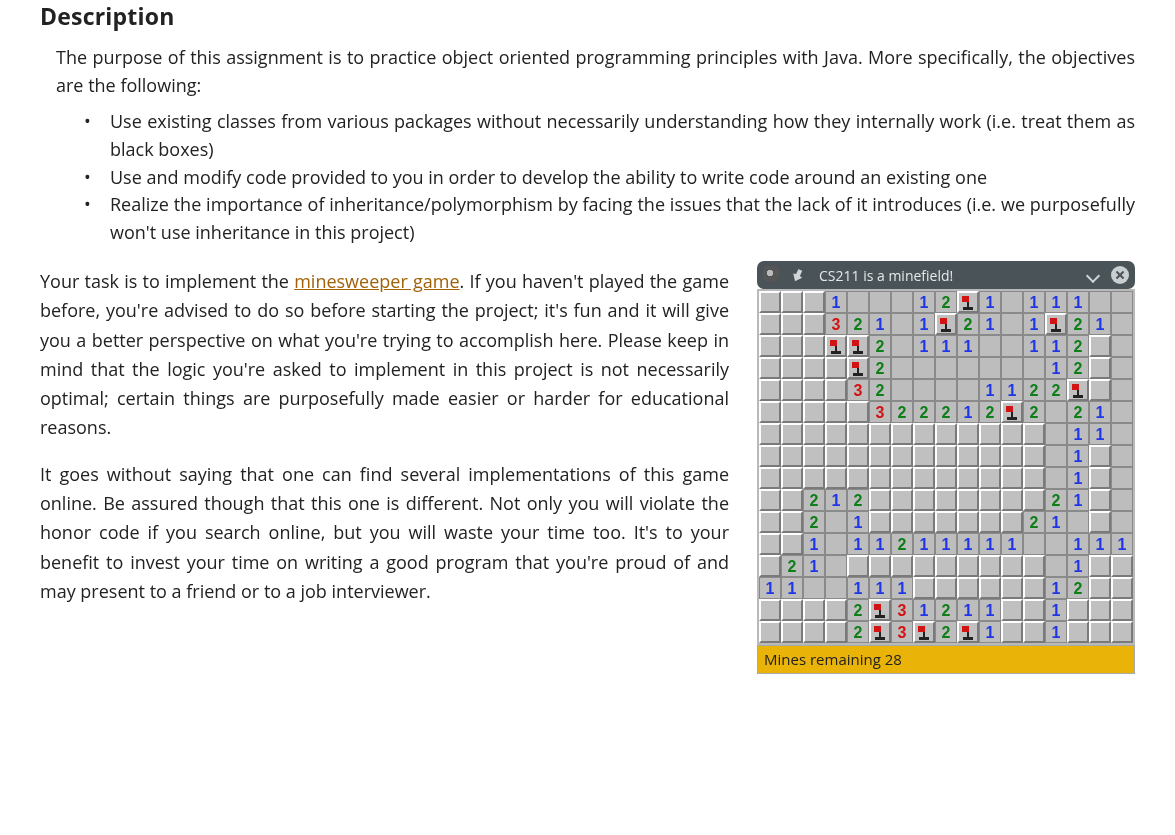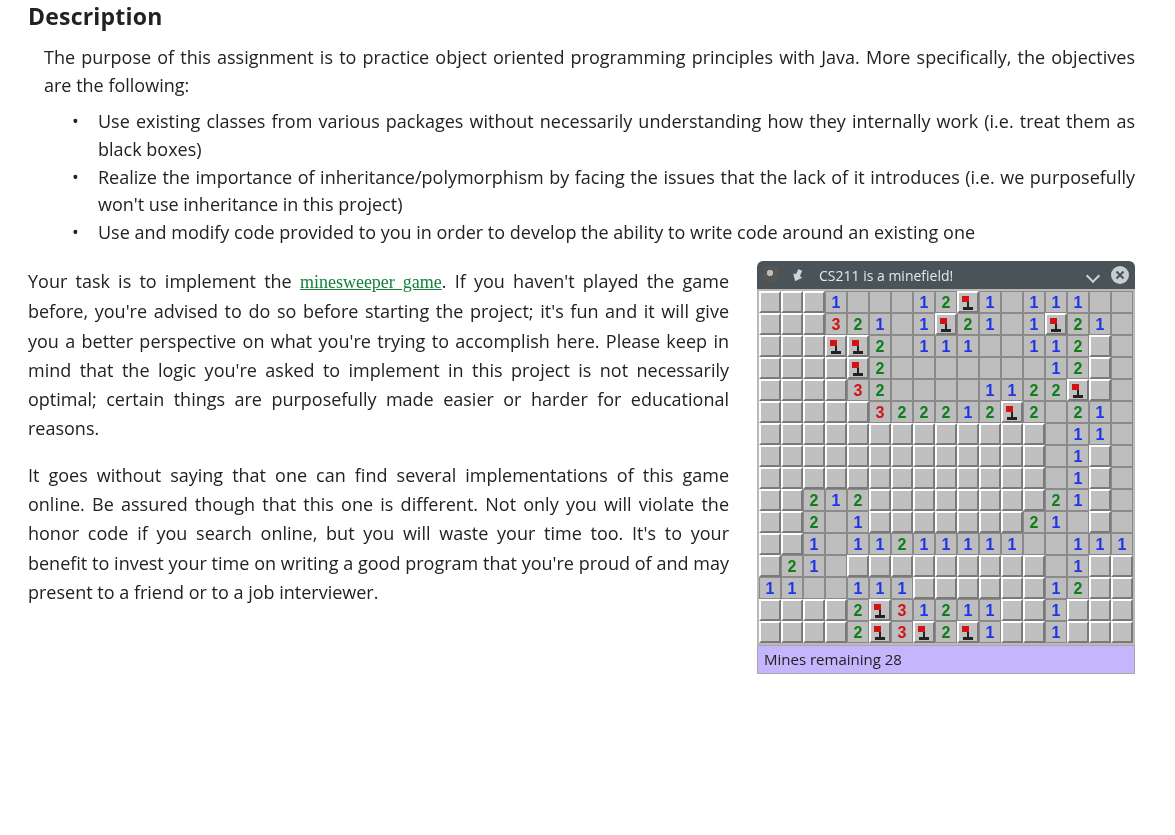--- a/index.html
+++ b/index.html
@@ -3,21 +3,21 @@
 <meta charset="utf-8">
 <style>
   body {
     margin: 0;
     font-family: -apple-system, BlinkMacSystemFont, "Segoe UI", "Open Sans", sans-serif;
     color: #222;
     background: #fff;
     width: 1175px;
   }
   .page {
-    padding: 0 40px 40px 28px;
+    padding: 0 40px 40px 40px;
   }
   h2 {
     font-size: 23px;
     font-weight: 700;
     margin: 0 0 12px 0;
     letter-spacing: .2px;
   }
   p.lead {
     font-size: 18px;
     line-height: 1.55;
@@ -48,35 +48,36 @@
   }
   .col-text {
     flex: 1 1 auto;
   }
   .col-text p {
     font-size: 18px;
     line-height: 1.62;
     margin: 6px 0 18px 0;
     text-align: justify;
   }
-  a.lnk { color: #15803d; text-decoration: underline; font-family: Liberation Serif, serif; }
+  a.lnk { color: #a16207; text-decoration: underline; }
 
   
   .ms-wrap { flex: 0 0 auto; }
   .ms-titlebar {
     display: flex;
     align-items: center;
     gap: 10px;
     background: #4a5358;
     color: #e4e8ea;
     height: 28px;
     padding: 0 6px 0 6px;
     border-top-left-radius: 6px;
     border-top-right-radius: 6px;
     font-size: 14px;
+    border-radius: 7px;
   }
   .ms-titlebar .app-ico {
     width: 18px; height: 18px;
     background: radial-gradient(circle at 7px 7px, #bbb 0 3px, #555 3.5px 9px, transparent 9.5px);
     border-radius: 3px;
     position:relative;
   }
   .ms-titlebar .pin-ico {
     width: 14px; height: 14px; position:relative;
   }
@@ -138,39 +139,39 @@
   .flag-ico::before{
     content:""; position:absolute; left:5px; top:0; width:2px; height:12px; background:#222;
   }
   .flag-ico::after{
     content:""; position:absolute; left:0; top:0; width:7px; height:6px; background:#d11313;
   }
   .flag-ico .base{
     position:absolute; left:1px; bottom:0; width:10px; height:3px; background:#222;
   }
   .ms-status{
-    background:#c4b5fd;
+    background:#eab308;
     font-size:15px;
     padding:3px 6px 4px 6px;
     color:#222;
     border:1px solid #a9a9a9;
   }
 </style>
 </head>
 <body>
 
 <div class="page">
   <h2>Description</h2>
 
   <p class="lead">The purpose of this assignment is to practice object oriented programming principles with Java. More specifically, the objectives are the following:</p>
 
   <ul class="obj">
     <li>Use existing classes from various packages without necessarily understanding how they internally work (i.e. treat them as black boxes)</li>
+    <li>Use and modify code provided to you in order to develop the ability to write code around an existing one</li>
     <li>Realize the importance of inheritance/polymorphism by facing the issues that the lack of it introduces (i.e. we purposefully won't use inheritance in this project)</li>
-    <li>Use and modify code provided to you in order to develop the ability to write code around an existing one</li>
   </ul>
 
   <div class="columns">
     <div class="col-text">
       <p>
         <span>Your task is to implement the </span><a class="lnk" href="#">minesweeper game</a><span>. If you haven't played the game before, you're advised to do so before starting the project; it's fun and it will give you a better perspective on what you're trying to accomplish here. Please keep in mind that the logic you're asked to implement in this project is not necessarily optimal; certain things are purposefully made easier or harder for educational reasons.</span>
       </p>
       <p>It goes without saying that one can find several implementations of this game online. Be assured though that this one is different. Not only you will violate the honor code if you search online, but you will waste your time too. It's to your benefit to invest your time on writing a good program that you're proud of and may present to a friend or to a job interviewer.</p>
     </div>
 

